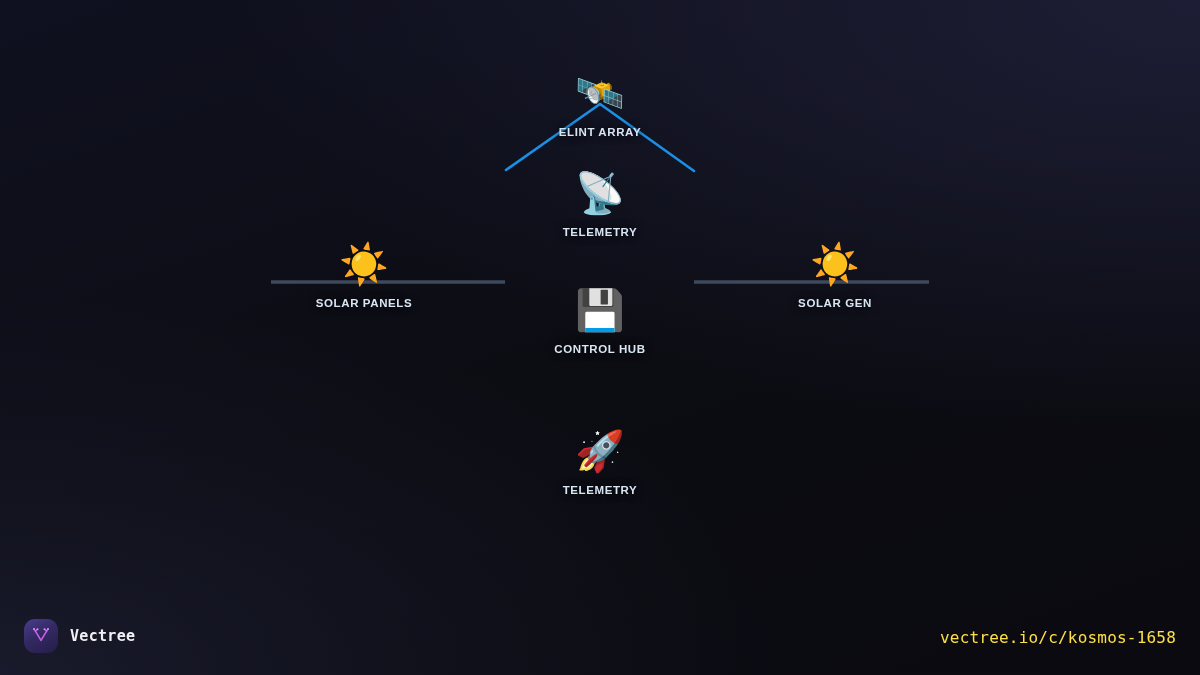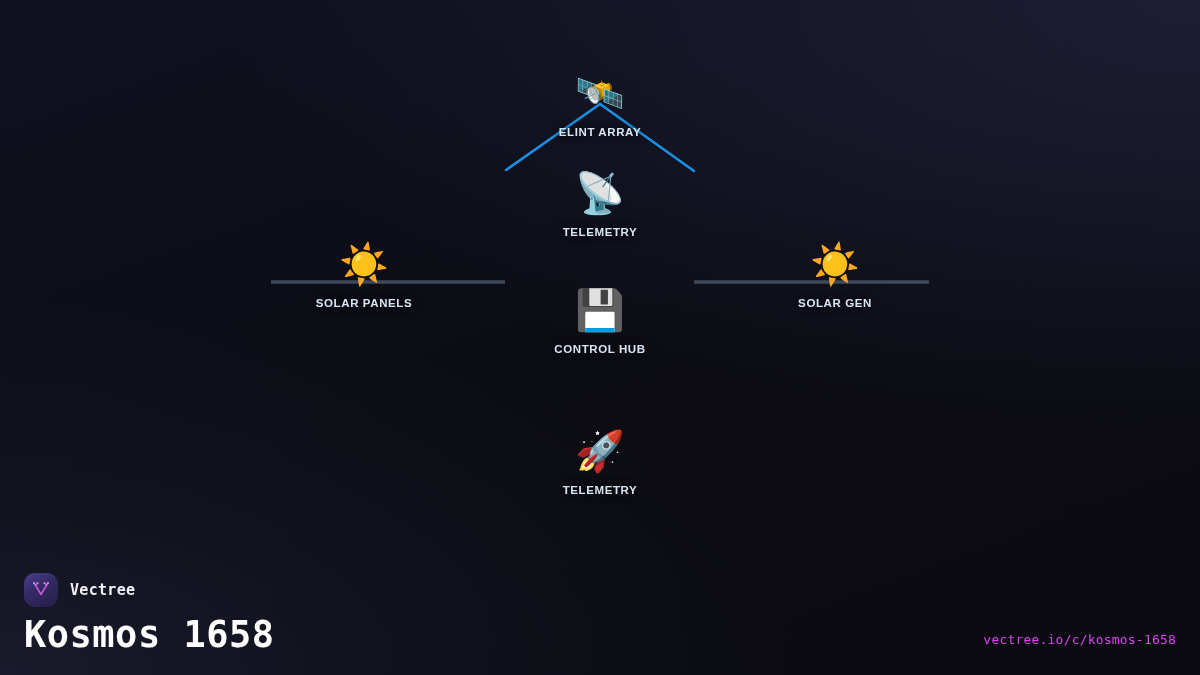--- a/index.html
+++ b/index.html
@@ -76,21 +76,21 @@
     position:absolute;
     left:0; right:0; bottom:0;
     height:120px;
     padding:0 24px 22px 24px;
     display:flex;
     align-items:flex-end;
     justify-content:space-between;
   }
   #brand-block {
     display:flex;
-    flex-direction:column;
+    flex-direction:row;
     gap:9px;
   }
   #brand-row {
     display:flex;
     align-items:center;
     gap:12px;
   }
   #brand-logo {
     width:34px; height:34px;
     border-radius:11px;
@@ -111,22 +111,22 @@
   #page-title {
     font-family:"DejaVu Sans Mono", monospace;
     font-size:37px;
     font-weight:bold;
     color:#ffffff;
     letter-spacing:0.5px;
     line-height:1;
   }
   #footer-url {
     font-family:"DejaVu Sans Mono", monospace;
-    font-size:13px;
-    color:#d946ef;
+    font-size:16px;
+    color:#fde047;
     padding-bottom:6px;
     letter-spacing:0.2px;
   }
 </style>
 </head>
 <body>
 
 <div id="bg-gradient"></div>
 
 <div id="canvas">
@@ -184,18 +184,17 @@
           <path d="M5.4 6.1 L4.0 4.0 M5.4 6.1 L7.3 4.4" fill="none" stroke="#d26ff0" stroke-width="1.25" stroke-linecap="round"></path>
           <path d="M16.6 6.1 L18.0 4.0 M16.6 6.1 L14.7 4.4" fill="none" stroke="#d26ff0" stroke-width="1.25" stroke-linecap="round"></path>
           <circle cx="4.0" cy="3.9" r="1.0" fill="#e58bff"></circle>
           <circle cx="7.5" cy="4.3" r="1.0" fill="#e58bff"></circle>
           <circle cx="18.0" cy="3.9" r="1.0" fill="#e58bff"></circle>
           <circle cx="14.5" cy="4.3" r="1.0" fill="#e58bff"></circle>
         </svg>
       </div>
       <div id="brand-name">Vectree</div>
     </div>
-    <div id="page-title">Kosmos 1658</div>
   </div>
 
   <div id="footer-url">vectree.io/c/kosmos-1658</div>
 
 </div>
 
 </body></html>

